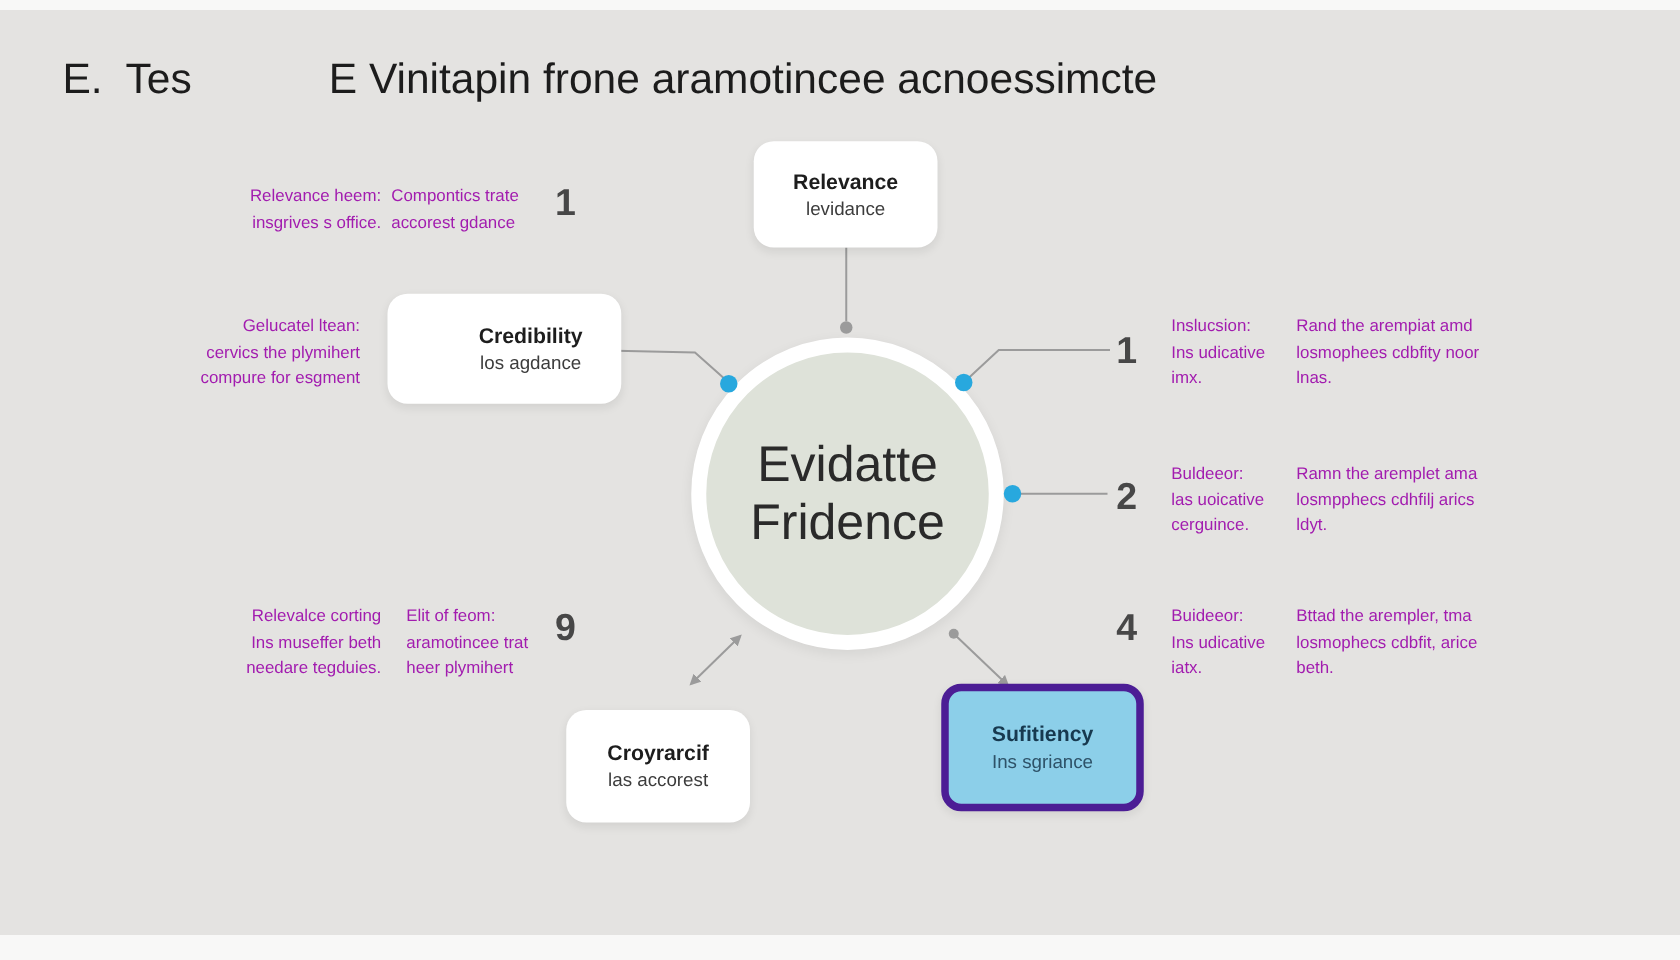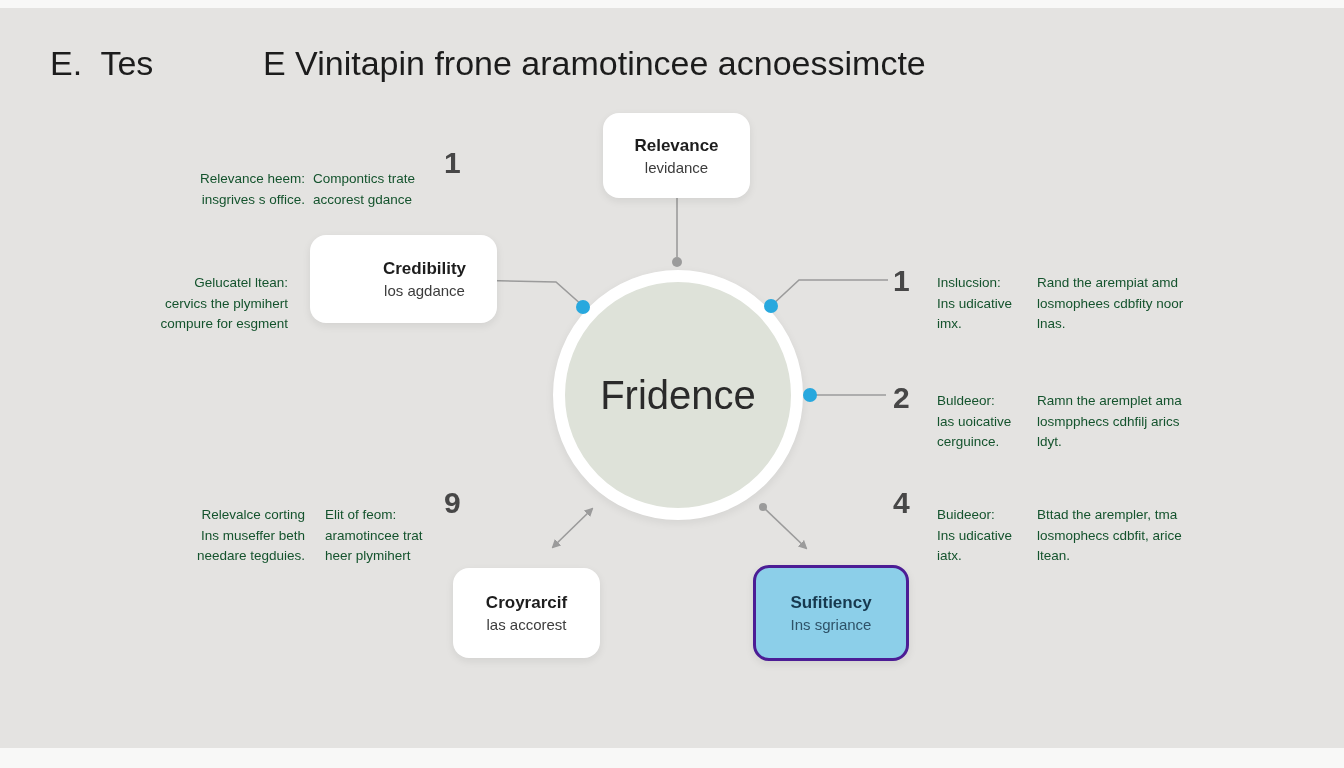--- a/index.html
+++ b/index.html
@@ -25,41 +25,42 @@
   .center-circle .cline{font-size:40px;line-height:46px;color:#2a2a2a;font-weight:400;}
 
   .node{position:absolute;background:#ffffff;border-radius:16px;z-index:3;
     display:flex;flex-direction:column;align-items:center;justify-content:center;gap:3px;
     box-shadow:0 3px 8px rgba(0,0,0,0.08);}
   .node .ntitle{font-size:17px;font-weight:700;color:#1d1d1d;}
   .node .nsub{font-size:15px;color:#3c3c3c;}
   .node.relevance{left:603px;top:113px;width:147px;height:85px;}
   .node.credibility{left:310px;top:235px;width:145px;height:88px;padding-left:42px;}
   .node.croyrarcif{left:453px;top:568px;width:147px;height:90px;}
-  .node.sufitiency{left:753px;top:565px;width:150px;height:90px;background:#8ccfe9;border:3px solid #4c1d95;}
+  .node.sufitiency{left:753px;top:547px;width:150px;height:90px;background:#8ccfe9;border:6px solid #4c1d95;}
   .node.sufitiency .ntitle{color:#17394f;}
   .node.sufitiency .nsub{color:#2e5268;}
 
-  .small{position:absolute;font-size:13.5px;line-height:20.5px;color:#14532d;z-index:3;margin-top:22px;}
+  .small{position:absolute;font-size:13.5px;line-height:20.5px;color:#a21caf;z-index:3;}
   .small.right-align{text-align:right;}
   .num{position:absolute;font-size:30px;font-weight:700;color:#474747;z-index:3;}
 </style>
 </head>
 <body>
 
 <div class="stage">
   <div class="edge-strip top"></div>
   <div class="edge-strip bottom"></div>
 
   <div class="title">
     <span class="prefix">E.  Tes</span>
     <span class="main">E Vinitapin frone aramotincee acnoessimcte</span>
   </div>
 
   <div class="center-circle">
+    <div class="cline">Evidatte</div>
     <div class="cline">Fridence</div>
   </div>
 
   <svg class="overlay" width="1344" height="768" viewBox="0 0 1344 768">
     <defs>
       <marker id="arrowE" markerWidth="9" markerHeight="9" refX="7" refY="4.5" orient="auto" markerUnits="userSpaceOnUse">
         <path d="M0,0 L9,4.5 L0,9 z" fill="#9b9b9b"></path>
       </marker>
       <marker id="arrowS" markerWidth="9" markerHeight="9" refX="7" refY="4.5" orient="auto-start-reverse" markerUnits="userSpaceOnUse">
         <path d="M0,0 L9,4.5 L0,9 z" fill="#9b9b9b"></path>
@@ -138,21 +139,21 @@
 
   <div class="num" style="left:893px;top:486px;">4</div>
   <div class="small" style="left:937px;top:483px;width:95px;">
     <div>Buideeor:</div>
     <div>Ins udicative</div>
     <div>iatx.</div>
   </div>
   <div class="small" style="left:1037px;top:483px;width:160px;">
     <div>Bttad the arempler, tma</div>
     <div>losmophecs cdbfit, arice</div>
-    <div>ltean.</div>
+    <div>beth.</div>
   </div>
 
   <div class="small right-align" style="left:175px;top:483px;width:130px;">
     <div>Relevalce corting</div>
     <div>Ins museffer beth</div>
     <div>needare tegduies.</div>
   </div>
   <div class="small" style="left:325px;top:483px;width:115px;">
     <div>Elit of feom:</div>
     <div>aramotincee trat</div>

